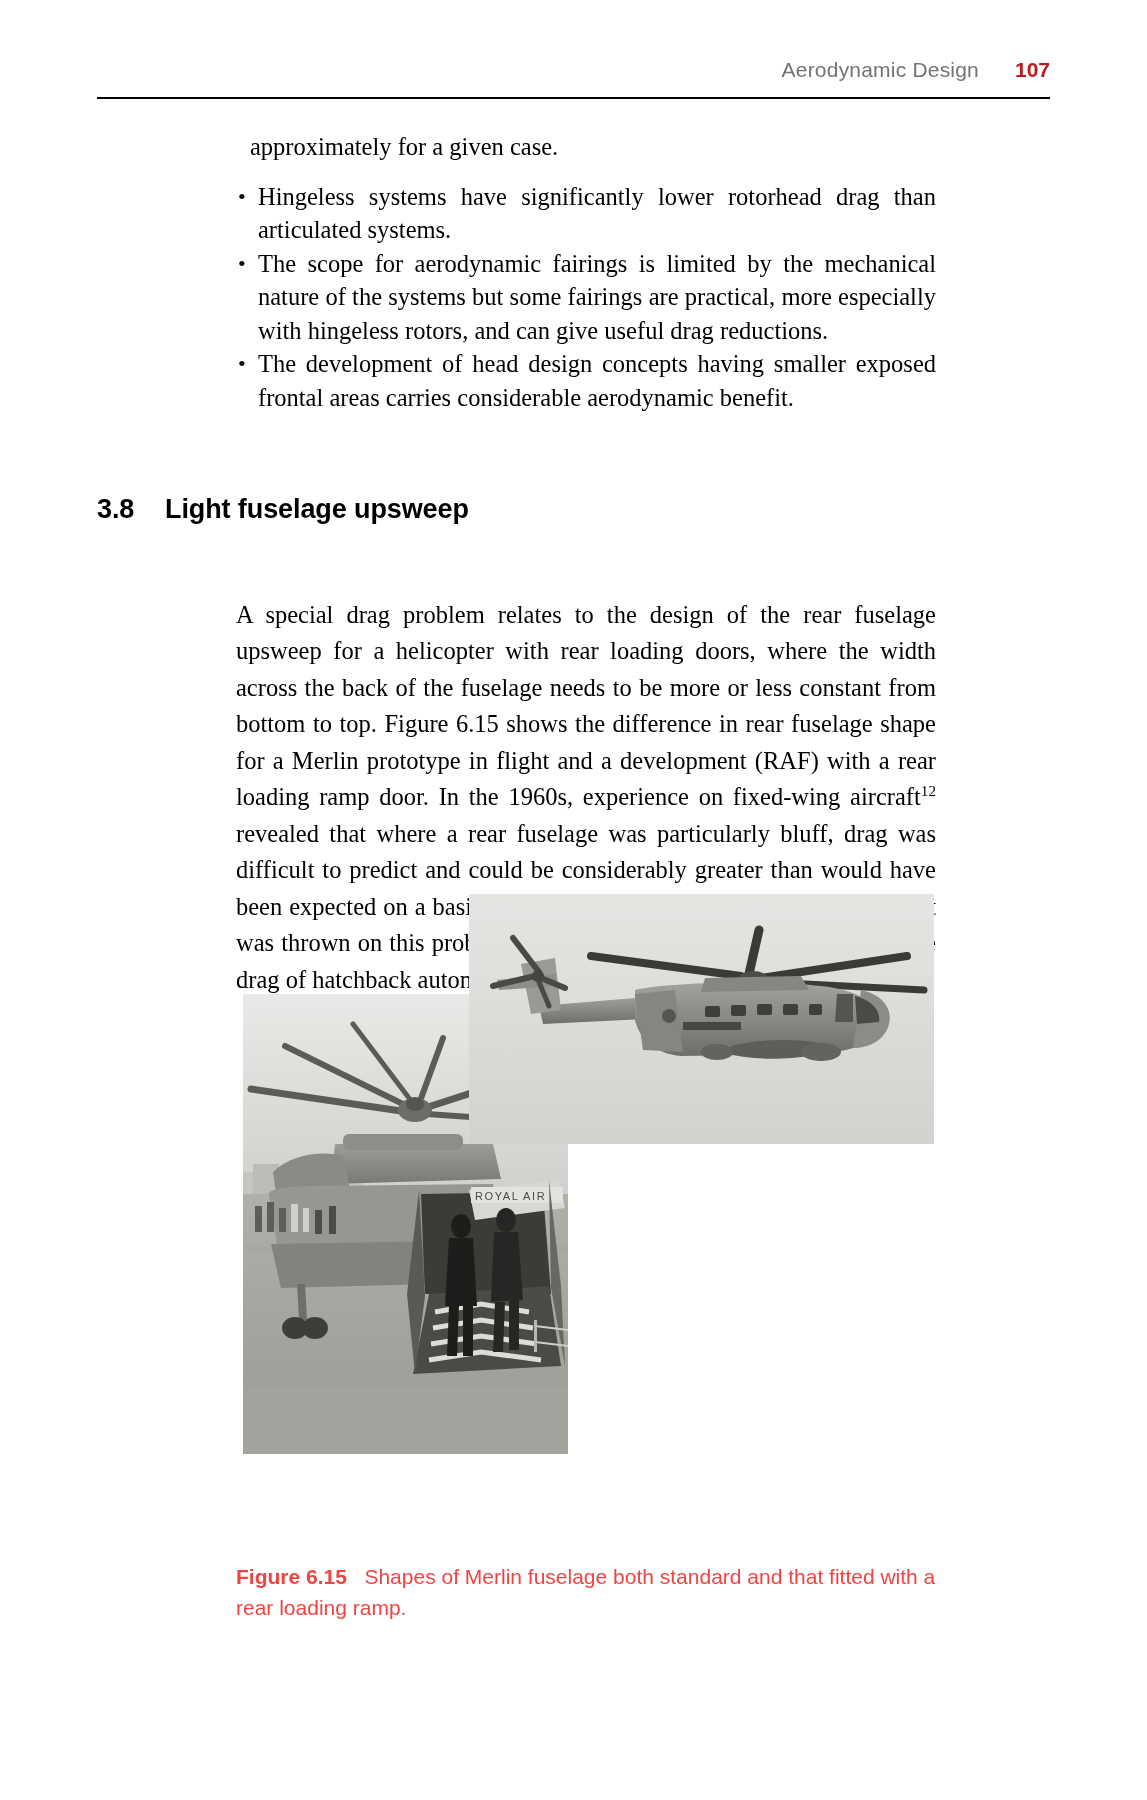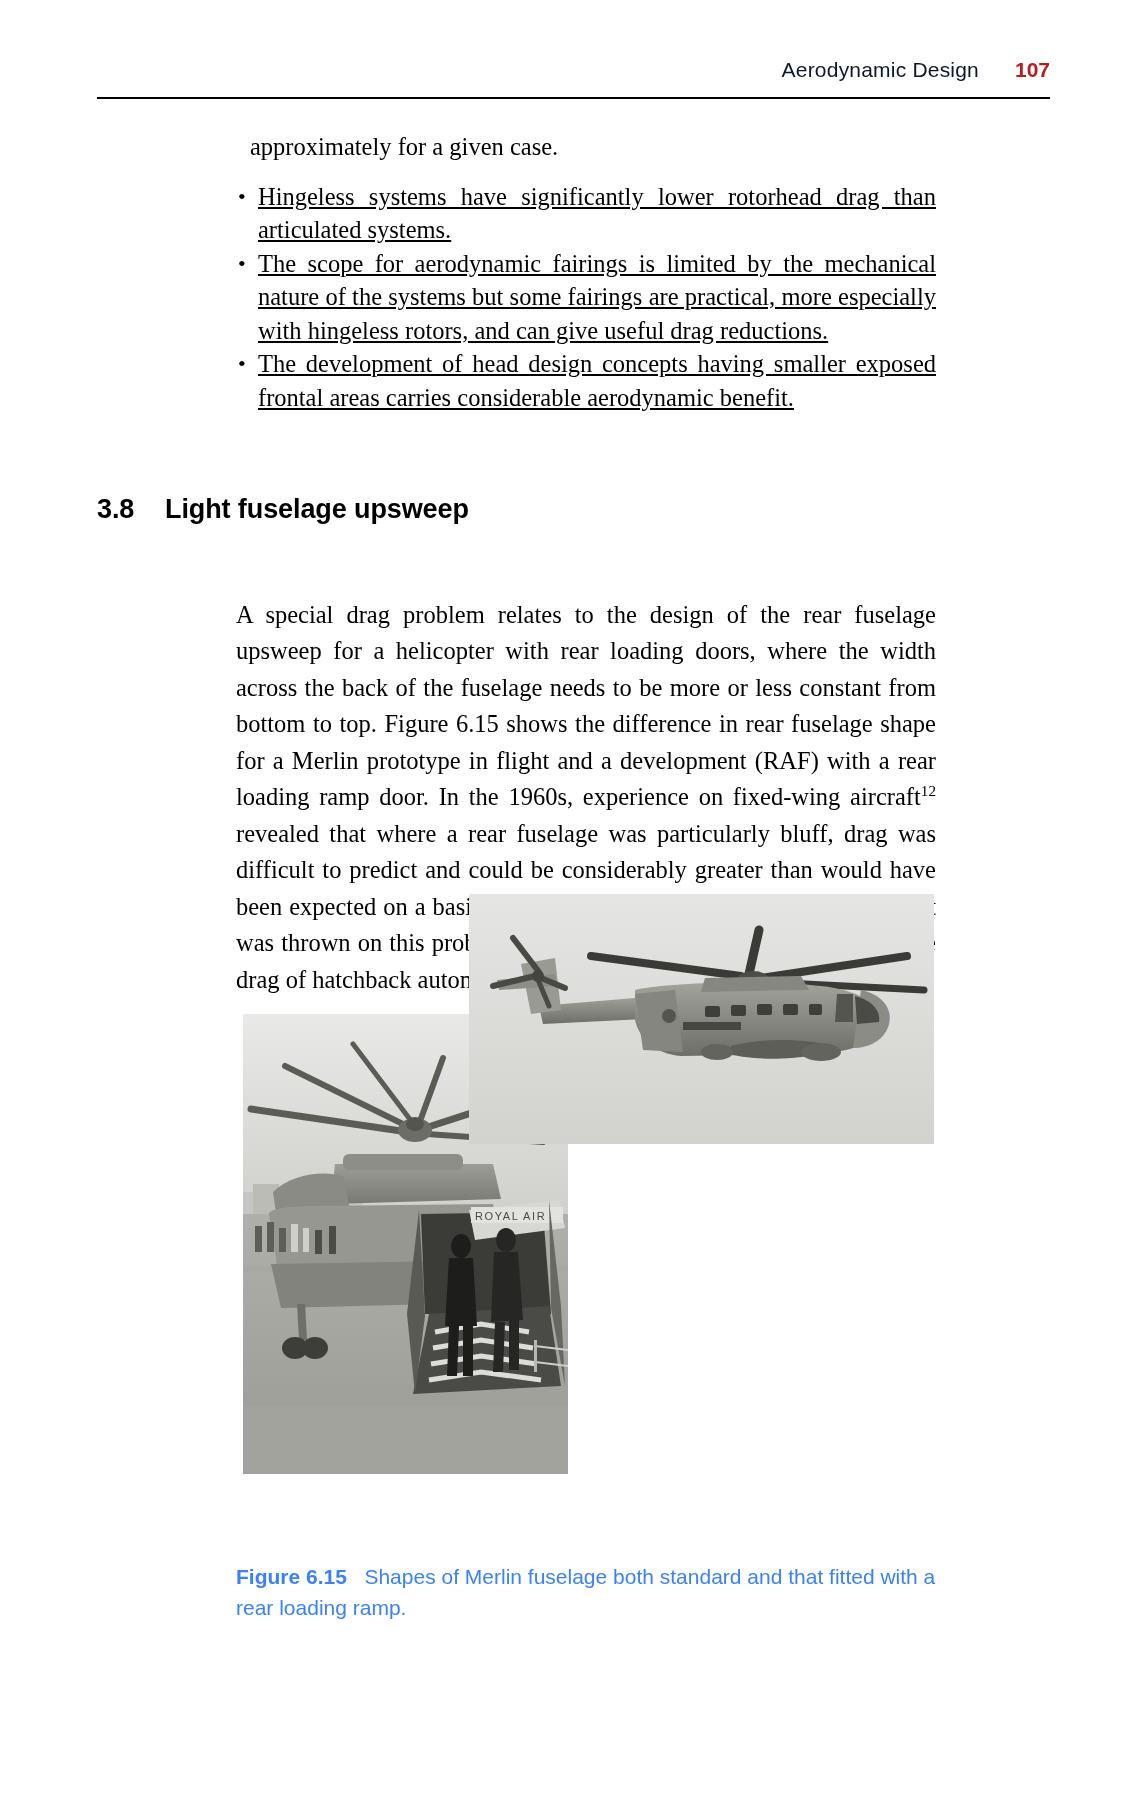--- a/index.html
+++ b/index.html
@@ -25,21 +25,21 @@
     width: 953px;
     height: 40px;
     display: flex;
     align-items: flex-start;
     justify-content: flex-end;
     font-family: "Liberation Sans", sans-serif;
   }
   .runhead-title {
     font-size: 21px;
     letter-spacing: 0.2px;
-    color: #0f172a;
+    color: #737373;
   }
   .runhead-page {
     font-size: 21px;
     font-weight: bold;
     margin-left: 36px;
     color: #b91c1c;
   }
   .runhead-rule {
     position: absolute;
     left: 97px;
@@ -80,21 +80,20 @@
   }
   ul.bullets li .bullet-dot {
     position: absolute;
     left: 2px;
     top: 0;
     font-size: 22px;
     line-height: 33.5px;
   }
   ul.bullets li .li-text {
     display: block;
-    text-decoration: underline;
   }
 
   
   .section-head {
     position: absolute;
     left: 97px;
     top: 494px;
     font-family: "Liberation Sans", sans-serif;
     font-weight: bold;
     font-size: 27px;
@@ -146,35 +145,34 @@
   }
   
   .photo-ramp {
     position: absolute;
     left: 7px;
     top: 104px;
     width: 325px;
     height: 460px;
     overflow: hidden;
     background: #b9b9b7;
-    margin-top: 20px;
   }
 
   .ph-svg { display: block; width: 100%; height: 100%; }
 
   
   .caption {
     position: absolute;
     left: 236px;
     top: 1561px;
     width: 702px;
     font-family: "Liberation Sans", sans-serif;
     font-size: 21px;
     line-height: 31px;
-    color: #3b82f6;
+    color: #ef4444;
   }
   .caption b { font-weight: bold; }
 </style>
 </head>
 <body>
 
 <div class="page">
 
   <div class="runhead">
     <span class="runhead-title">Aerodynamic Design</span>

